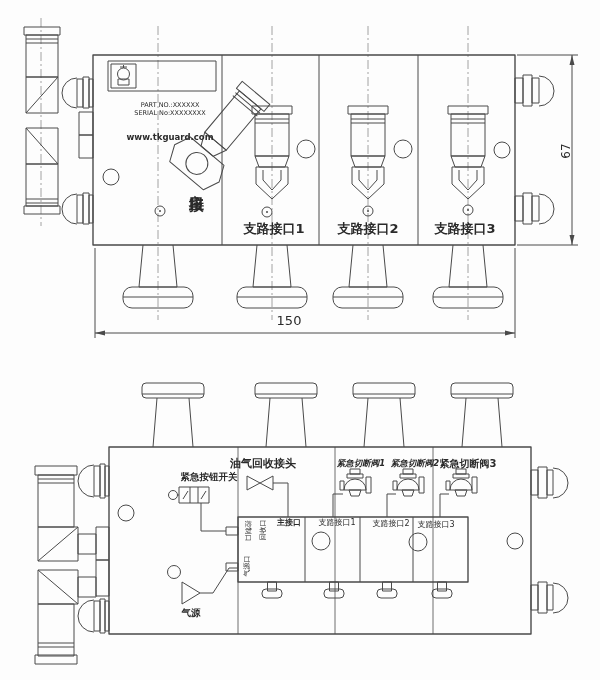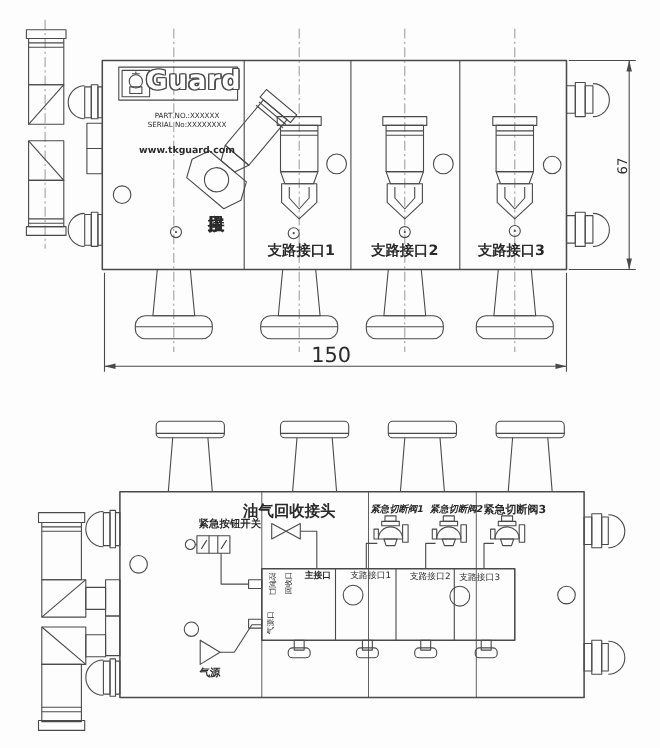--- a/index.html
+++ b/index.html
@@ -317,35 +317,34 @@
     </g>
     <g>
       <path d="M94 600 A16 16 0 0 0 94 632"></path>
       <rect x="94" y="601" width="6" height="30"></rect>
           <rect x="100" y="599" width="5" height="34"></rect>
           <rect x="105" y="601" width="4" height="30"></rect>
     </g>
   </g>
 </svg>
 
-<div class="lbl logoTxt" style="left:176px;top:61px;">Guard</div>
 <div class="lbl b" style="left:170px;top:92px;font-size:8.5px;margin-top:41px;">www.tkguard.com</div>
 <div class="lbl" style="left:170px;top:102px;font-size:6.5px;text-align:right;">PART NO.:XXXXXX</div>
 <div class="lbl" style="left:170px;top:110px;font-size:6.5px;">SERIAL No:XXXXXXXX</div>
 
 <div class="lbl b vert" style="left:196px;top:182px;font-size:15px;">主接口</div>
 <div class="lbl b" style="left:274px;top:222px;font-size:13px;">支路接口1</div>
 <div class="lbl b" style="left:368px;top:222px;font-size:13px;">支路接口2</div>
 <div class="lbl b" style="left:465px;top:222px;font-size:13px;">支路接口3</div>
 
-<div class="lbl" style="left:301px;top:314px;font-size:19px;">150</div>
+<div class="lbl" style="left:289px;top:314px;font-size:13px;">150</div>
 <div class="lbl rot" style="left:566px;top:151px;font-size:12px;">67</div>
 
 <div class="lbl b" style="left:209px;top:472px;font-size:9.5px;">紧急按钮开关</div>
-<div class="lbl b" style="left:263px;top:458px;font-size:14px;">油气回收接头</div>
+<div class="lbl b" style="left:263px;top:458px;font-size:11px;">油气回收接头</div>
 <div class="lbl b" style="left:361px;top:459px;font-size:8.5px;font-style:italic;">紧急切断阀1</div>
 <div class="lbl b" style="left:415px;top:459px;font-size:8.5px;font-style:italic;">紧急切断阀2</div>
 <div class="lbl b" style="left:468px;top:459px;font-size:10px;">紧急切断阀3</div>
 
 <div class="lbl b" style="left:289px;top:519px;font-size:8px;">主接口</div>
 <div class="lbl" style="left:337px;top:519px;font-size:8px;">支路接口1</div>
 <div class="lbl" style="left:391px;top:520px;font-size:8px;">支路接口2</div>
 <div class="lbl" style="left:436px;top:521px;font-size:8px;">支路接口3</div>
 
 <div class="lbl rotcw" style="left:247px;top:531px;font-size:7px;">控制口</div>

